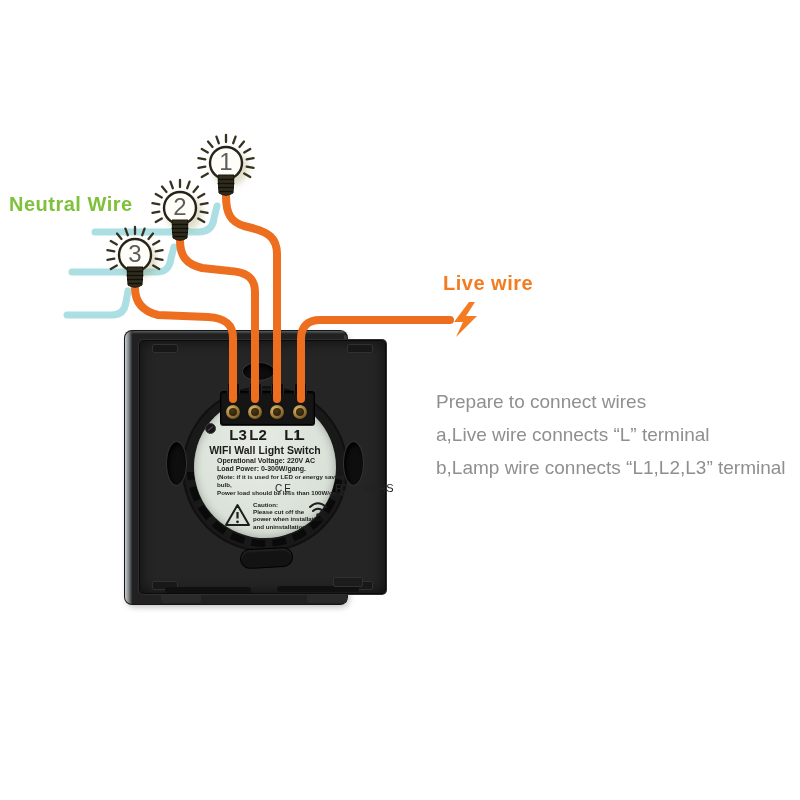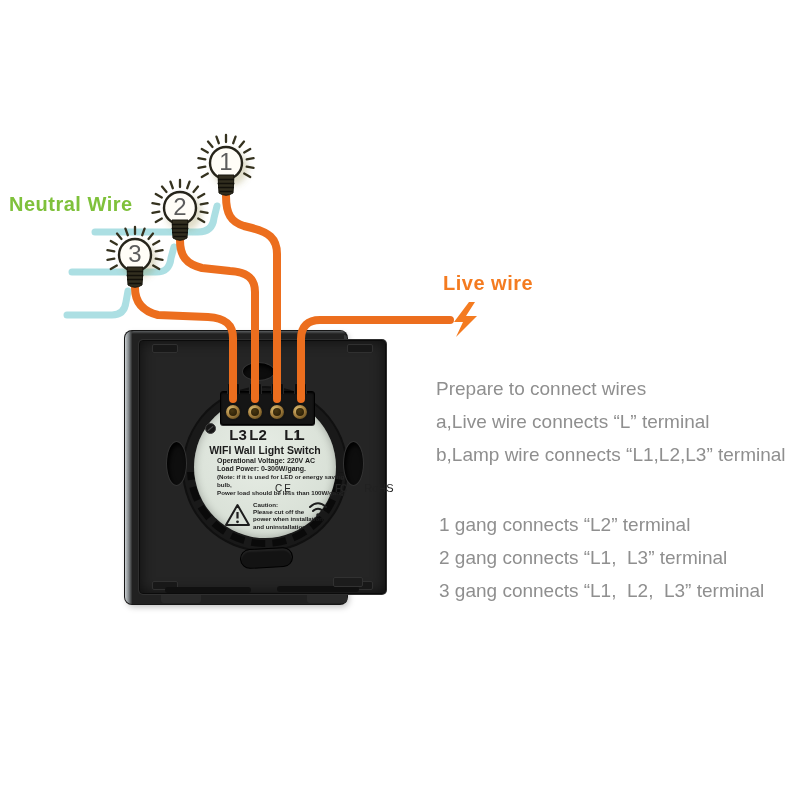--- a/index.html
+++ b/index.html
@@ -10,21 +10,21 @@
     background: #ffffff; overflow: hidden;
   }
   
   .lbl { position: absolute; font-weight: 700; font-size: 20px; letter-spacing: .5px; z-index: 6; }
   .lbl-neutral { left: 9px; top: 193px; color: #7fc13b; }
   .lbl-live { left: 443px; top: 272px; color: #f47b20; }
 
   
   .instructions { position: absolute; z-index: 2; color: #8f8f8f; font-size: 19px; }
   .instructions p { line-height: 33px; white-space: pre-wrap; }
-  .instr-prepare { left: 436px; top: 372px; width: 360px; }
+  .instr-prepare { left: 436px; top: 385px; width: 360px; }
   .instr-gang { left: 439px; top: 508px; width: 360px; }
 
   
   svg.diagram { position: absolute; left: 0; top: 0; z-index: 5; pointer-events: none; }
   .bulb-num {
     position: absolute; z-index: 7; color: #5c5c5c; font-size: 24px; font-weight: 400;
     transform: translate(-50%, -52%); pointer-events: none;
   }
 
   
@@ -290,19 +290,14 @@
       <path d="M 5 10 Q 10 5.5 15 10" fill="none" stroke="#1d1d1d" stroke-width="2" stroke-linecap="round"></path>
       <circle cx="10" cy="14" r="1.8" fill="#1d1d1d"></circle>
     </svg>
   </div>
 
   <div class="instructions instr-prepare">
     <p>Prepare to connect wires</p>
     <p>a,Live wire connects “L” terminal</p>
     <p>b,Lamp wire connects “L1,L2,L3” terminal</p>
   </div>
-  <div class="instructions instr-gang">
-    <p>1 gang connects “L2” terminal</p>
-    <p>2 gang connects “L1,  L3” terminal</p>
-    <p>3 gang connects “L1,  L2,  L3” terminal</p>
-  </div>
 
 </div>
 
 </body></html>

